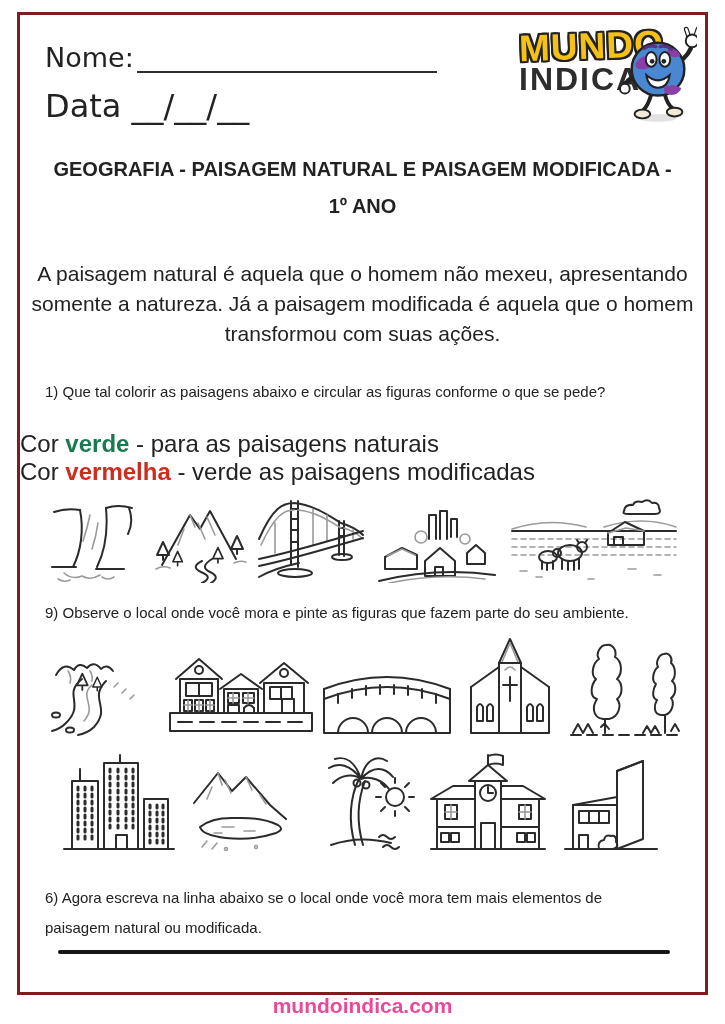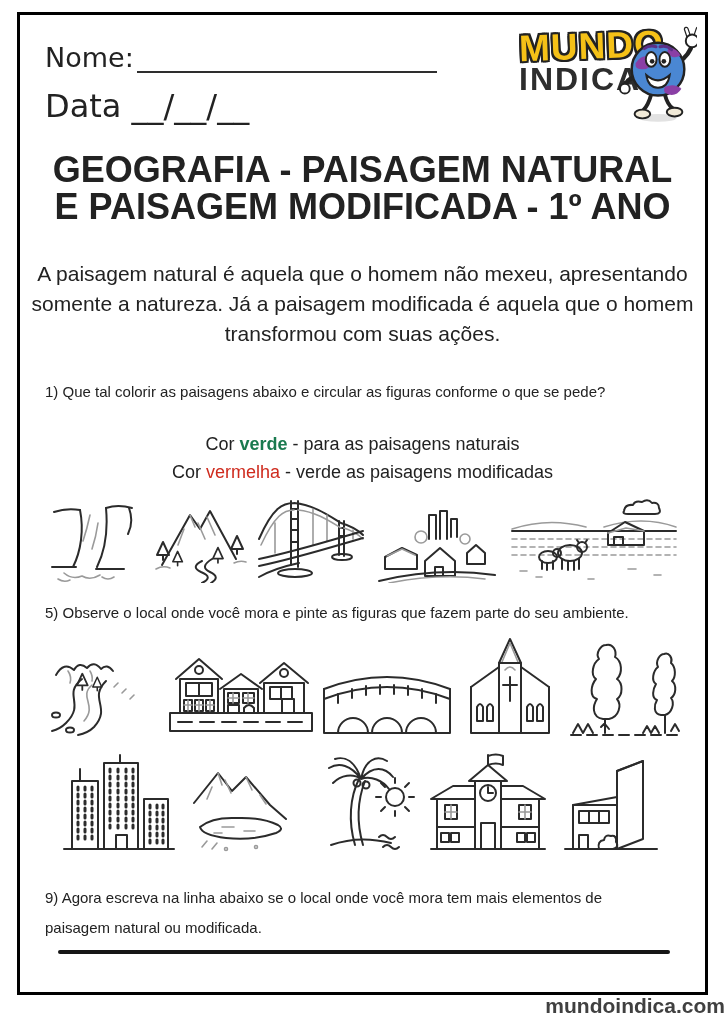--- a/index.html
+++ b/index.html
@@ -1,61 +1,61 @@
 <!DOCTYPE html>
 <html style="--green: #1a7a4f; --red: #cf2b1e; --logo-yellow: #f5c117; --logo-dark: #2d2d2d; --globe-blue: #4a87d3; --globe-purple: #8a3fa5; --ink: #222222;"><head>
 <meta charset="utf-8">
 <style>
   html,body{margin:0;padding:0;background:#fff;}
   .page{position:relative;width:725px;height:1024px;background:#fff;overflow:hidden;
         font-family:"Liberation Sans",sans-serif;color:var(--ink,#222);}
-  .frame{position:absolute;left:17px;top:12px;width:685px;height:977px;border:3px solid #000000;}
+  .frame{position:absolute;left:17px;top:12px;width:685px;height:977px;border:3px solid #7f1d1d;}
 
   
   .name-row{position:absolute;left:25px;top:26px;display:flex;align-items:flex-end;
             font-family:"DejaVu Sans",sans-serif;font-size:27px;}
   .write-line{width:300px;border-bottom:2.5px solid #2e2e2e;height:30px;margin-left:3px;}
   .date-row{position:absolute;left:25px;top:72px;font-family:"DejaVu Sans",sans-serif;font-size:32px;}
 
   
   .logo{position:absolute;right:6px;top:14px;width:180px;height:100px;}
   .logo-mundo{font-weight:900;font-size:37px;letter-spacing:1px;color:var(--logo-yellow,#f5c117);
       text-shadow:-2px -2px 0 #222,2px -2px 0 #222,-2px 2px 0 #222,2px 2px 0 #222,
                   0 -2px 0 #222,0 2px 0 #222,-2px 0 0 #222,2px 0 0 #222;
       transform:rotate(-2deg);line-height:34px;}
   .logo-indica{font-weight:900;font-size:32px;letter-spacing:2px;color:var(--logo-dark,#2d2d2d);line-height:32px;}
   .mascot{position:absolute;right:2px;top:-4px;}
 
   
   .title{position:absolute;top:136px;left:0;right:0;margin:0 auto;width:640px;text-align:center;
-         font-size:36px;font-weight:bold;line-height:37px;}
+         font-size:20px;font-weight:bold;line-height:37px;}
   .intro{position:absolute;top:232px;left:0;right:0;margin:12px auto;width:662px;text-align:center;
          font-size:21px;line-height:30px;}
   .q{position:absolute;left:25px;font-size:15px;line-height:30px;}
   .q1{top:347px;width:620px;}
   .q2{top:568px;width:640px;}
   .q3{top:853px;width:600px;}
-  .cor-lines{position:absolute;top:415px;left:0;right:0;text-align:center;font-size:18px;line-height:28px;}
+  .cor-lines{position:absolute;top:415px;left:0;right:0;text-align:left;font-size:24px;line-height:28px;}
   .cor-green{font-weight:bold;color:var(--green,#1a7a4f);}
-  .cor-red{font-weight:normal;color:var(--red,#cf2b1e);margin-top:6px;}
+  .cor-red{font-weight:bold;color:var(--red,#cf2b1e);margin-top:6px;}
 
   
   .strip{position:absolute;display:flex;justify-content:space-between;align-items:flex-end;}
   .strip1{top:478px;left:30px;right:25px;height:90px;}
   .strip2{top:622px;left:22px;right:22px;height:100px;}
   .strip3{top:730px;left:40px;right:40px;height:110px;}
 
   .art path,.art rect,.art circle,.art ellipse,.art use{
     stroke:#2b2b2b;stroke-width:2;fill:none;stroke-linecap:round;stroke-linejoin:round;}
   .art .lt{stroke:#9a9a9a;stroke-width:1.6;}
   .art .dash{stroke-dasharray:5 4;}
   .art .win{stroke-dasharray:3 4;stroke-width:3;}
 
   .answer-line{position:absolute;top:935px;left:38px;width:612px;height:4px;background:#161616;border-radius:2px;}
-  .footer{position:absolute;left:0;right:0;top:994px;text-align:right;font-weight:bold;font-size:21px;color:#404040;}
+  .footer{position:absolute;left:0;right:0;top:994px;text-align:center;font-weight:bold;font-size:21px;color:#ec4899;}
   .defs-hidden{position:absolute;width:0;height:0;}
 </style>
 </head>
 <body>
 
 <svg class="defs-hidden" aria-hidden="true">
     <defs>
   <path id="pn" d="M7 21 v-5 M1 16 l6 -13 l6 13 z"></path>
 </defs>
   </svg>
@@ -162,21 +162,21 @@
           <path d="M54 64 v10 M60 66 v9 M66 66 v9 M71 64 v10"></path>
         <circle cx="74" cy="52" r="5"></circle>
           <path d="M71 48 l-2 -3 M77 48 l2 -3"></path>
         <ellipse cx="40" cy="62" rx="9" ry="6"></ellipse>
           <path d="M34 66 v8 M39 68 v7 M45 66 v8"></path>
           <circle cx="49" cy="58" r="4"></circle>
         <path class="lt" d="M12 76 h7 M28 82 h6 M120 74 h8 M146 80 h7 M80 84 h6"></path>
       </svg>
     </div>
 
-    <p class="q q2">5) Observe o local onde você mora e pinte as figuras que fazem parte do seu ambiente.</p>
+    <p class="q q2">9) Observe o local onde você mora e pinte as figuras que fazem parte do seu ambiente.</p>
 
     <div class="strip strip2">
       <svg class="art" width="122" height="92" viewBox="0 0 122 92">
         <path d="M14 30 q8 -14 18 -5 q5 -9 13 -2 q7 -8 14 1 q6 -6 12 2"></path>
         <path class="lt" d="M26 26 q4 6 2 12 M48 26 q3 5 2 10"></path>
         <use href="#pn" transform="translate(34,26) scale(0.9)"></use>
           <use href="#pn" transform="translate(50,30) scale(0.75)"></use>
         <path d="M40 34 C20 50 44 58 24 78 Q18 84 10 86 M64 36 C46 54 70 62 52 82 Q46 88 36 90"></path>
         <path class="lt" d="M50 40 C36 52 56 60 42 76"></path>
         <path class="lt" d="M72 42 l4 -4 M80 48 l4 -4 M88 54 l4 -4"></path>
@@ -297,19 +297,19 @@
         <rect x="16" y="54" width="44" height="44"></rect>
           <path d="M16 54 L60 46"></path>
         <rect x="22" y="60" width="30" height="12"></rect>
           <path d="M32 60 v12 M42 60 v12"></path>
         <rect x="22" y="84" width="9" height="14"></rect>
         <path d="M42 98 q-2 -8 5 -9 q1 -6 7 -4 q6 -1 5 6 q4 5 -3 7 z"></path>
         <path d="M8 98 H100"></path>
       </svg>
     </div>
 
-    <p class="q q3">9) Agora escreva na linha abaixo se o local onde você mora tem mais elementos de paisagem natural ou modificada.</p>
+    <p class="q q3">6) Agora escreva na linha abaixo se o local onde você mora tem mais elementos de paisagem natural ou modificada.</p>
 
     <div class="answer-line"></div>
   </div>
 
   <div class="footer">mundoindica.com</div>
 </div>
 
 </body></html>

